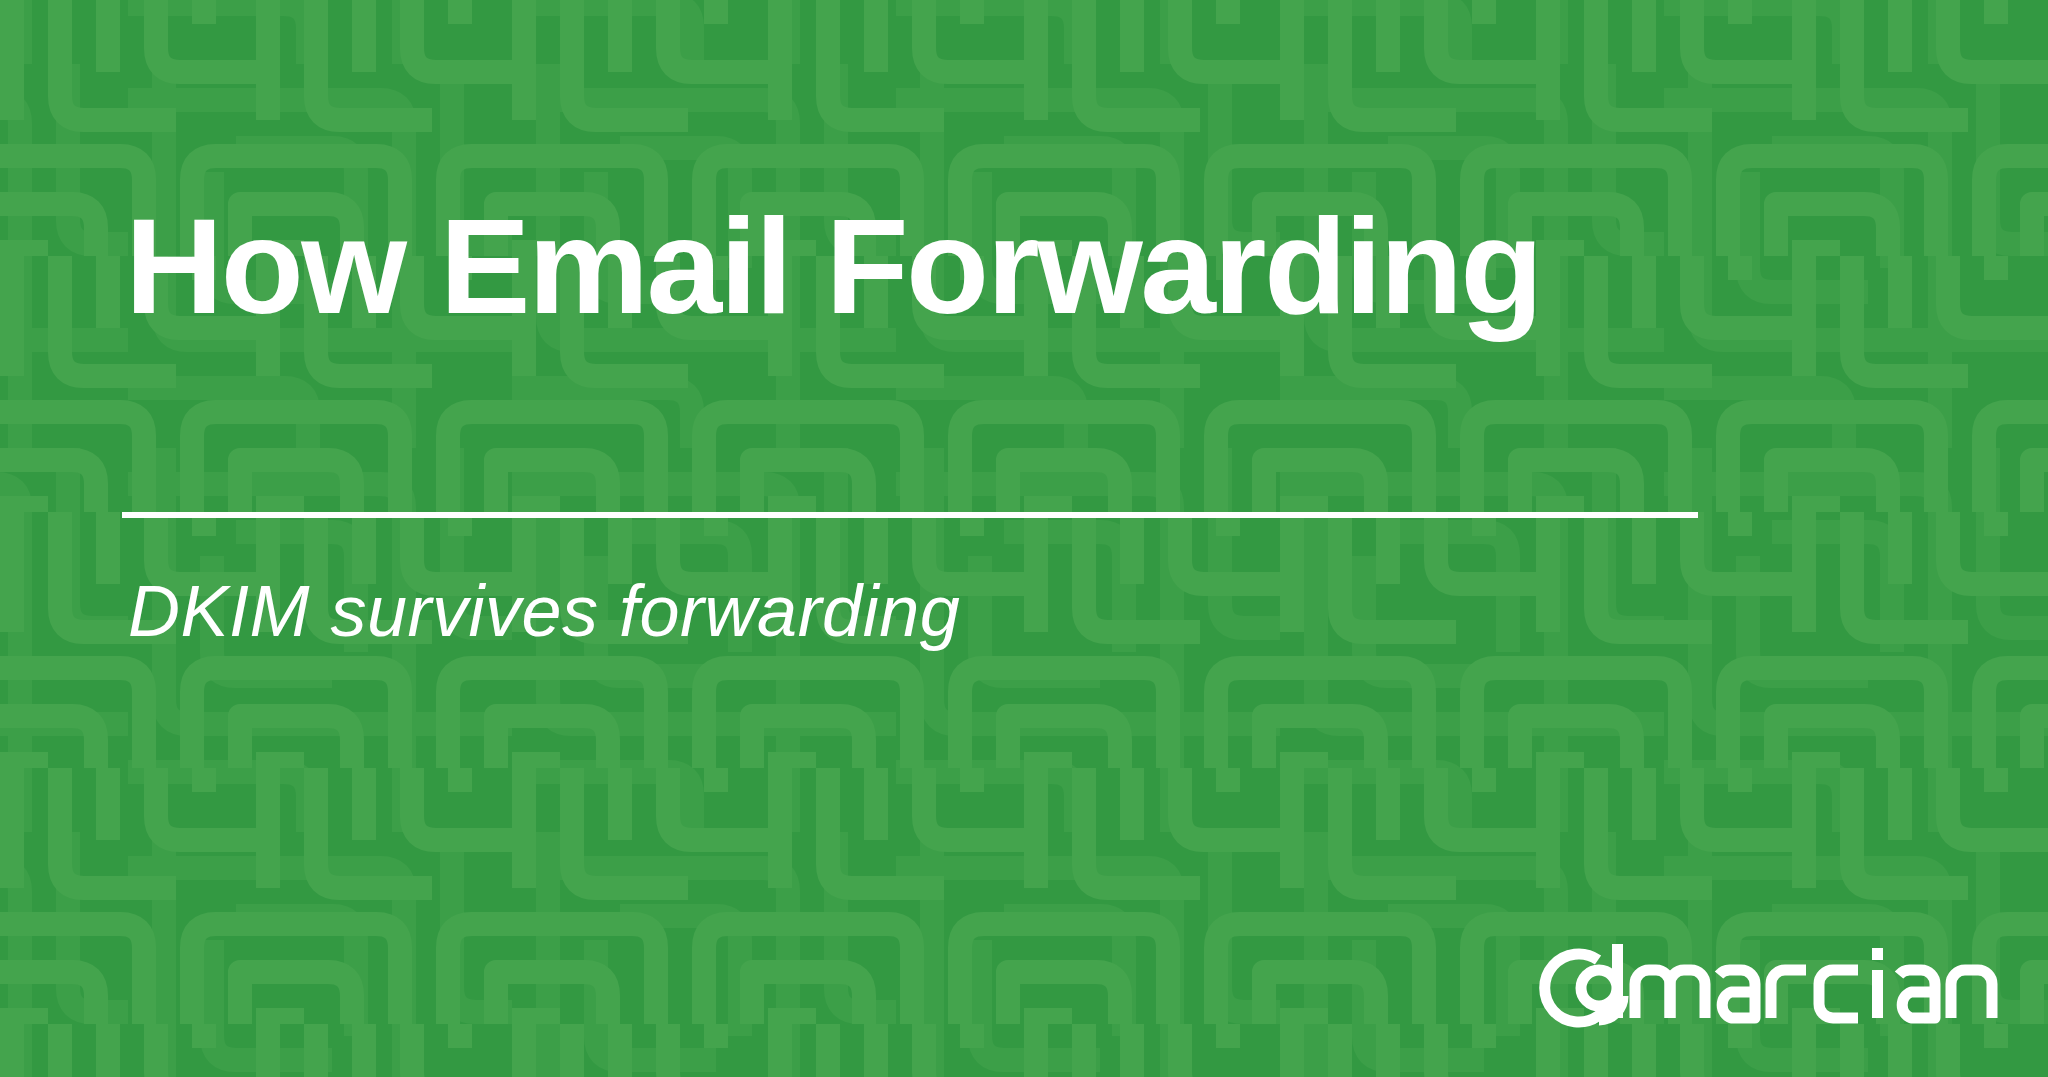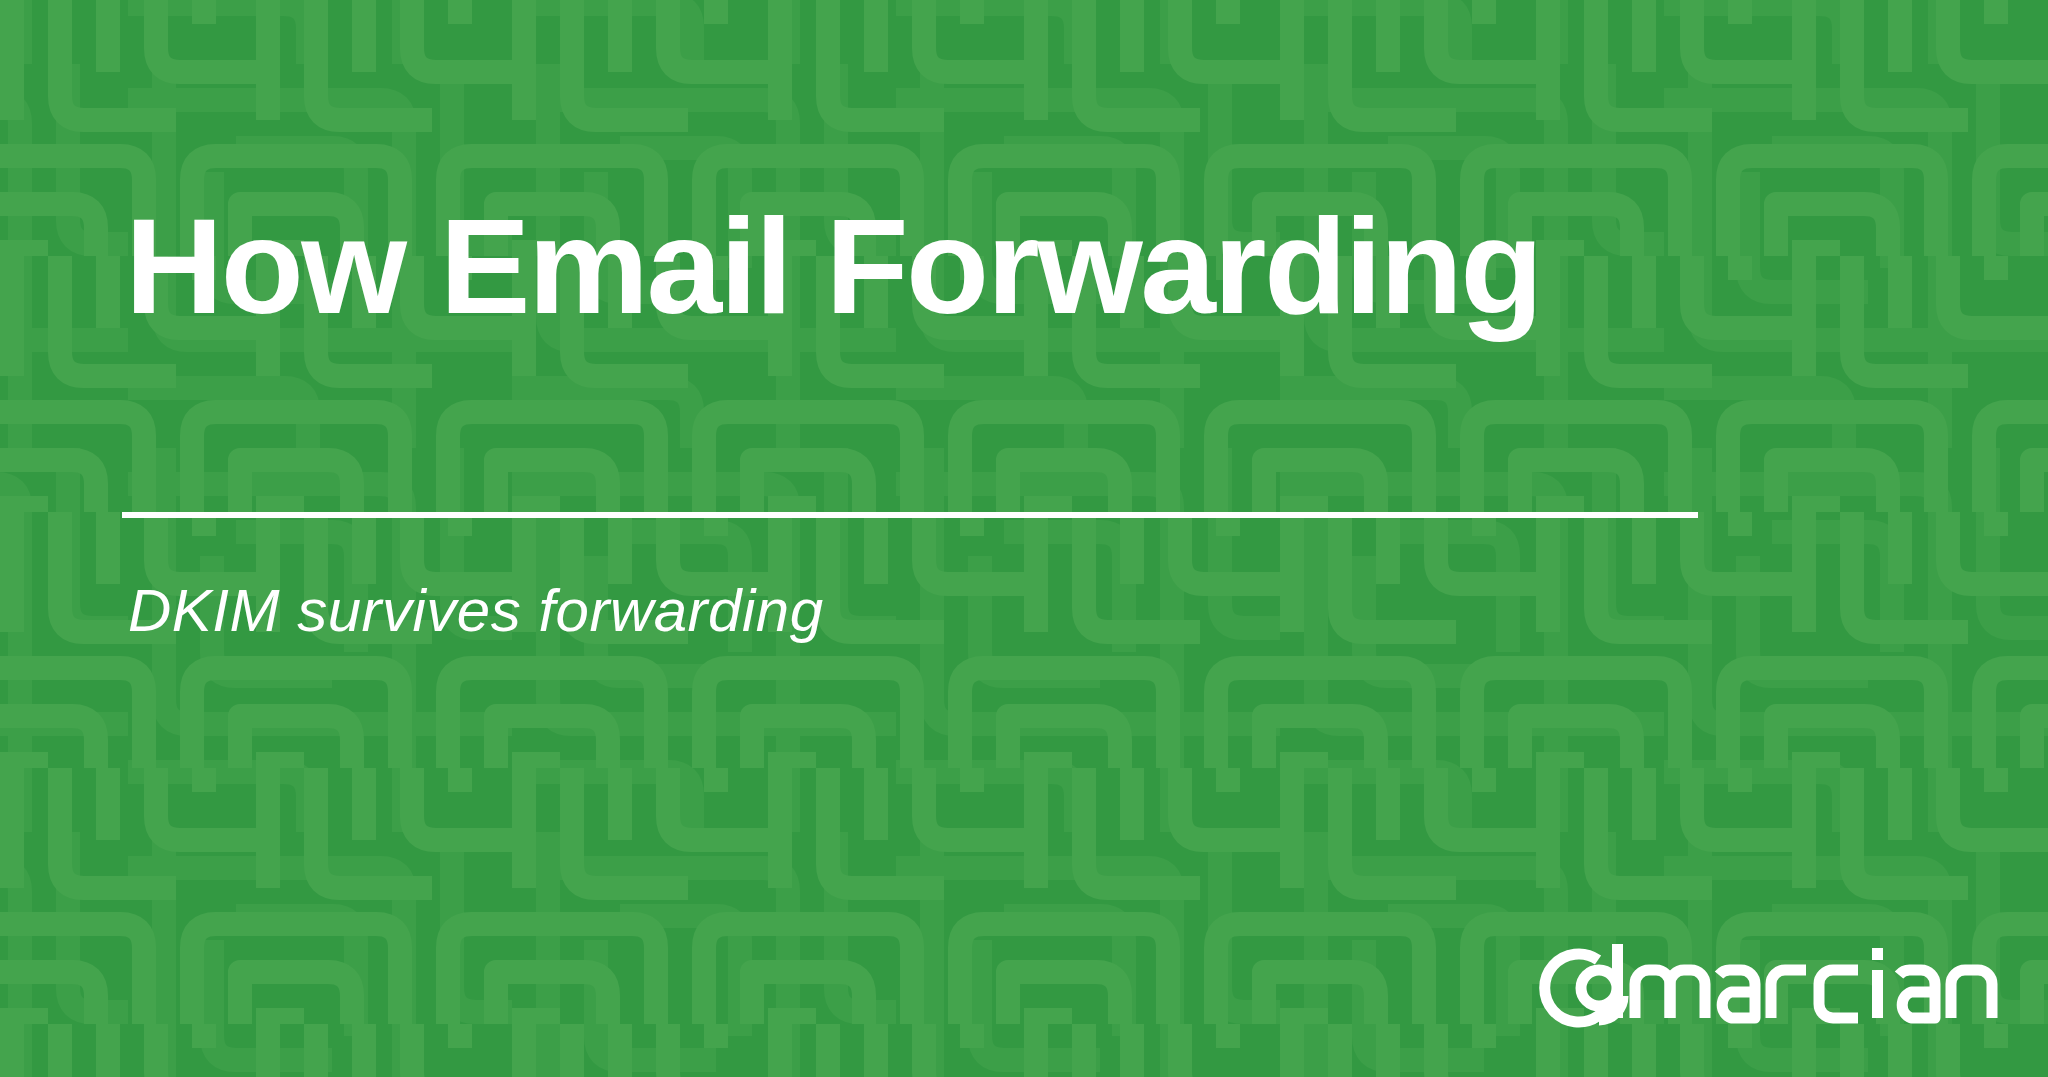--- a/index.html
+++ b/index.html
@@ -63,21 +63,21 @@
   }
 
   .subtitle {
     position: absolute;
     left: 128px;
     top: 576px;
     color: #ffffff;
     font-family: "Liberation Sans", sans-serif;
     font-style: italic;
     font-weight: normal;
-    font-size: 60px;
+    font-size: 72px;
     line-height: 70px;
     letter-spacing: 0.5px;
     white-space: nowrap;
   }
 
   .logo {
     position: absolute;
     left: 1538px;
     top: 938px;
     width: 474px;

